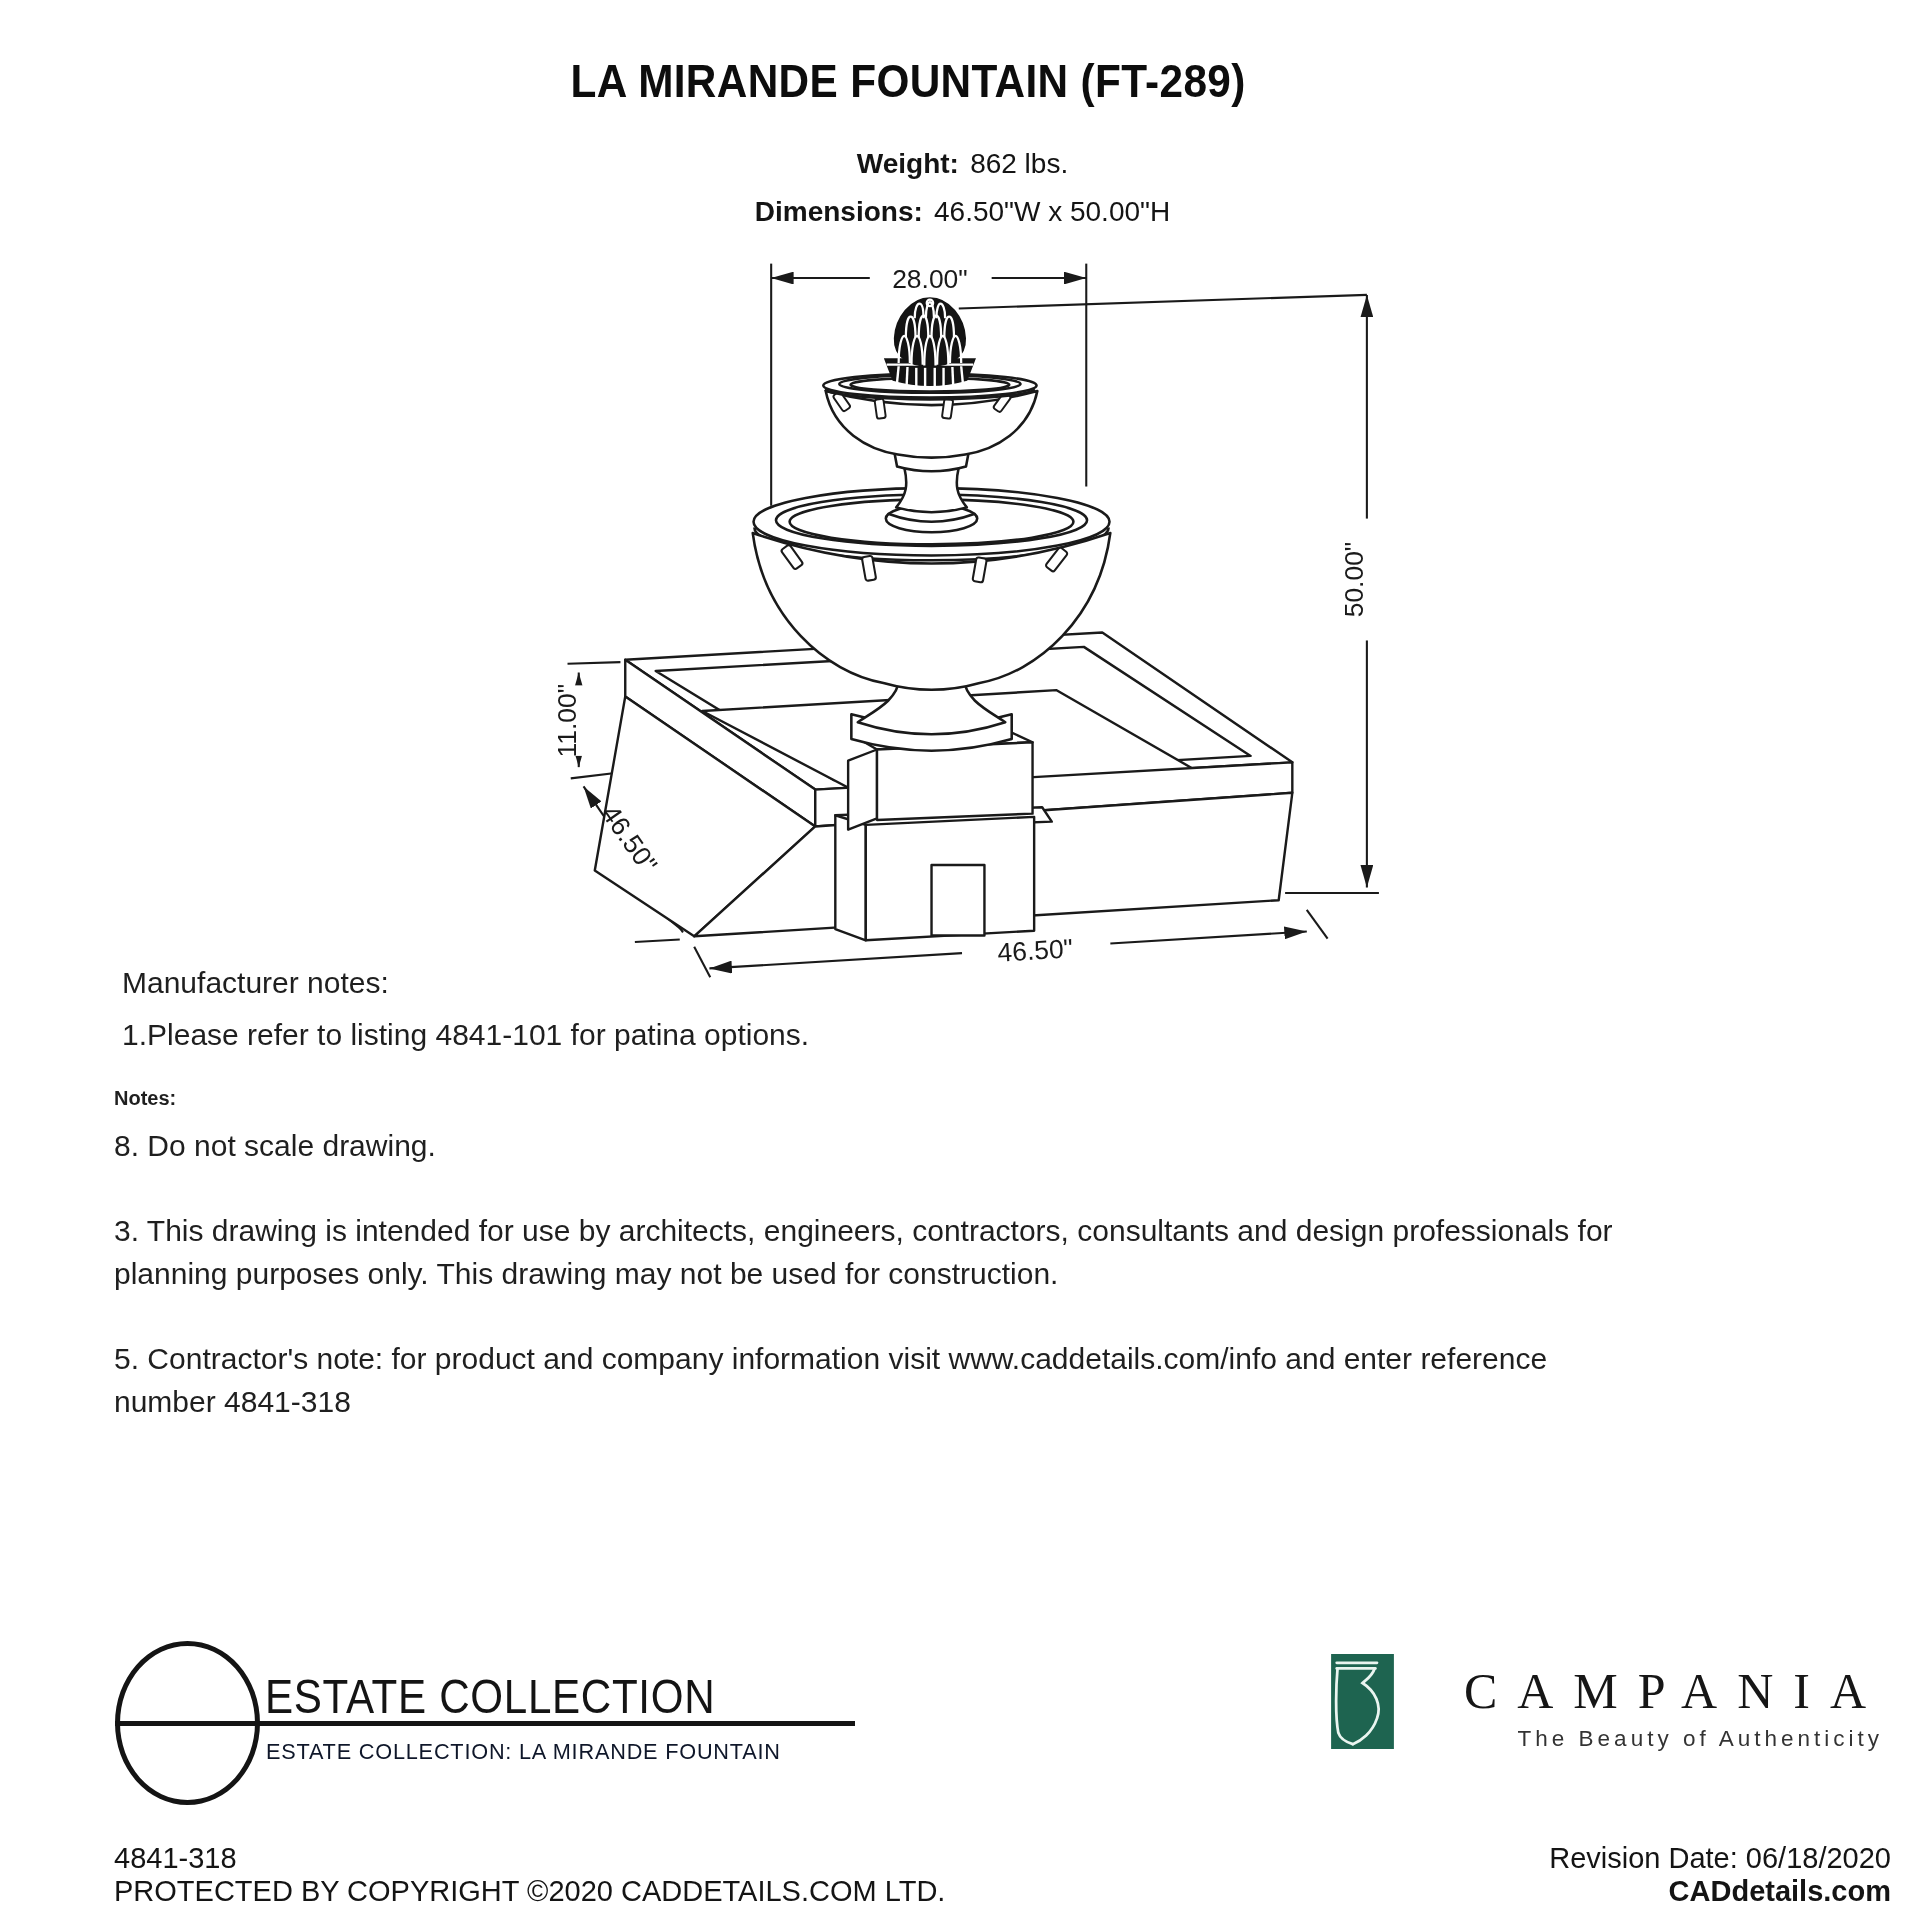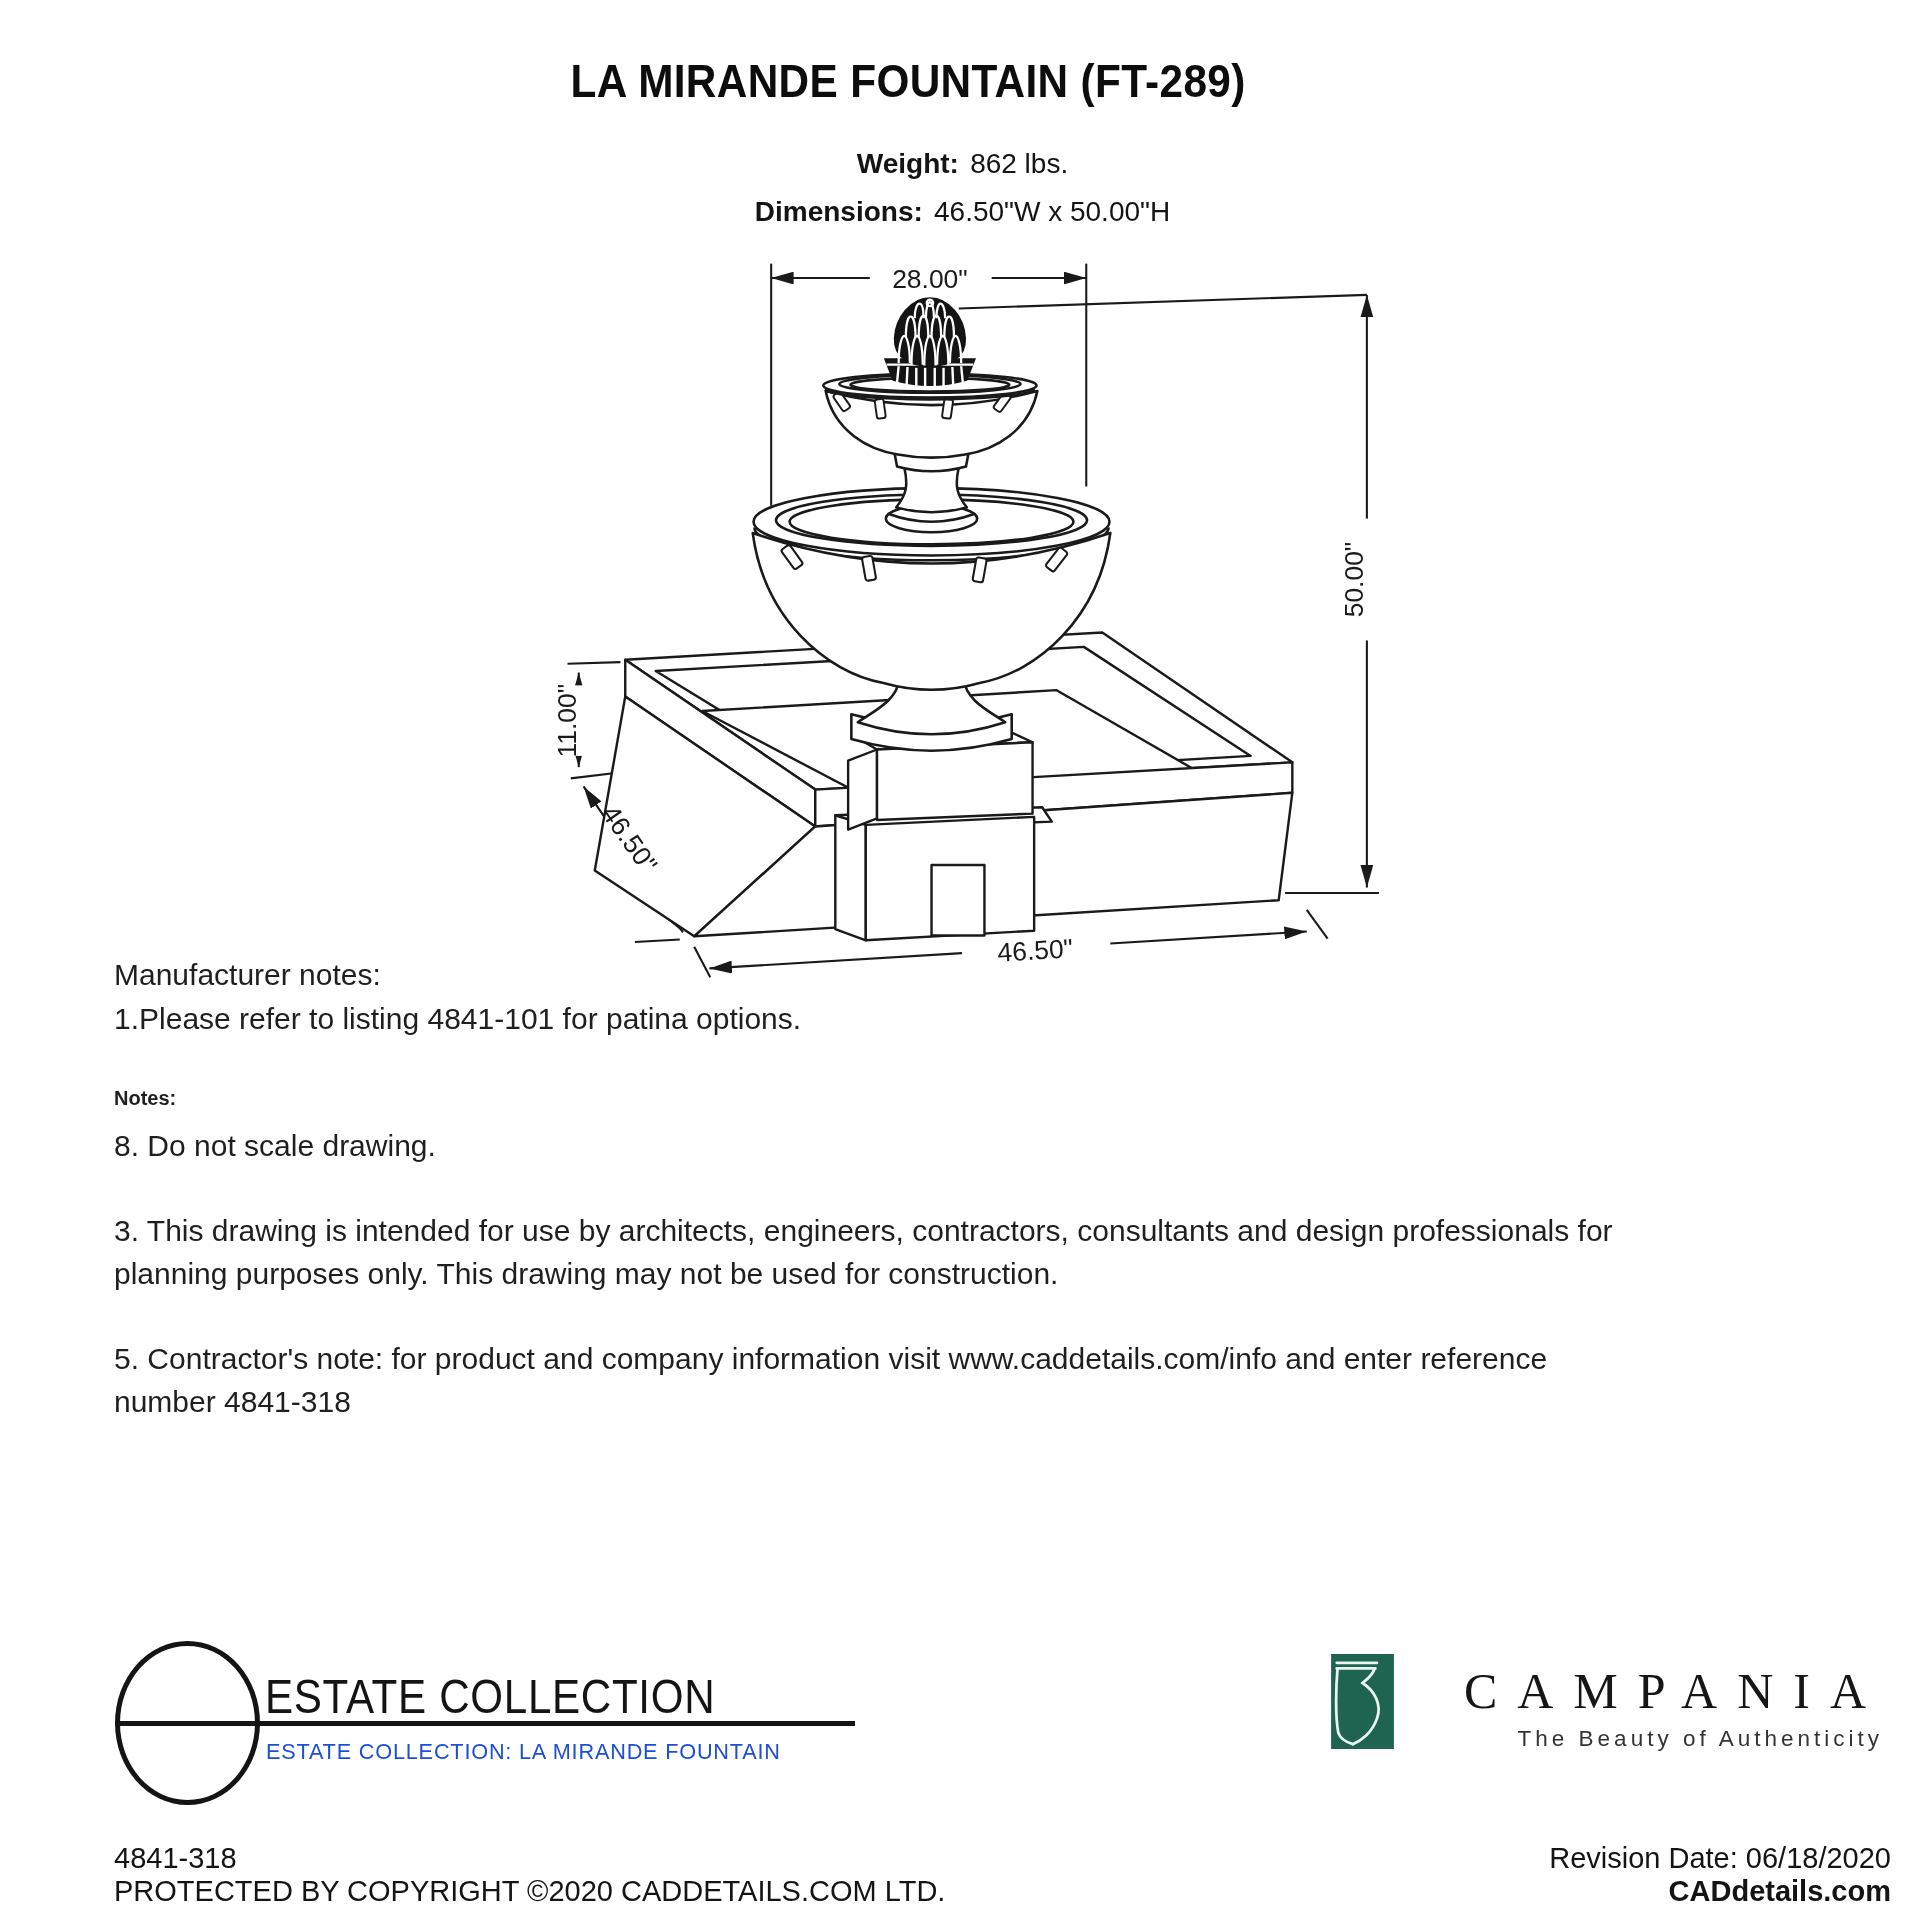--- a/index.html
+++ b/index.html
@@ -14,30 +14,30 @@
     font-size:47px;font-weight:bold;letter-spacing:0.4px;color:#0d0d0d;}
   .specrow{left:0;width:1925px;text-align:center;font-size:28px;color:#141414;}
   .specrow.w{top:148px;}
   .specrow.d{top:196px;}
   .specrow .lab{font-weight:bold;}
   .specrow .val{margin-left:11.2px;}
   
   #draw{left:513px;top:233px;}
   
   .mfg{left:114px;top:953px;width:1781px;font-size:30px;line-height:1.45;}
-  .mfg p{margin:0;}
+  .mfg p{margin:8px;}
   .notes{left:114px;top:1084px;width:1785px;font-size:30px;line-height:1.45;}
   .notes h3{margin:0 0 11.2px 0;font-size:20px;font-weight:bold;}
   .notes p{margin:0 0 41px 0;white-space:pre-line;}
   
   .estate-circle{left:115px;top:1641px;width:135px;height:154px;border:5.6px solid #141414;border-radius:50%;}
   .estate-rule{left:115px;top:1721px;width:740px;height:4.8px;background:#141414;}
   .estate-name{left:265px;top:1668px;font-size:49px;color:#141414;white-space:nowrap;}
   .estate-name span{display:inline-block;transform:scaleX(.86);transform-origin:0 50%;letter-spacing:0.8px;}
-  .estate-sub{left:266px;top:1739px;font-size:21.7px;letter-spacing:0.8px;color:#1d4ed8;}
+  .estate-sub{left:266px;top:1739px;font-size:21.7px;letter-spacing:0.8px;color:#0f172a;}
   
   .camp-box{left:1331px;top:1654px;width:63px;height:95px;}
   .camp-name{left:1402px;top:1662px;width:484px;font-family:"Liberation Serif",serif;
     font-size:50px;letter-spacing:20px;color:#161616;text-align:right;white-space:nowrap;}
   .camp-tag{left:1402px;top:1726px;width:481px;text-align:right;font-size:22.5px;
     letter-spacing:4px;color:#333;}
   
   .foot{font-size:29px;color:#141414;}
   .f-ref{left:114px;top:1842px;}
   .f-copy{left:114px;top:1875px;}

